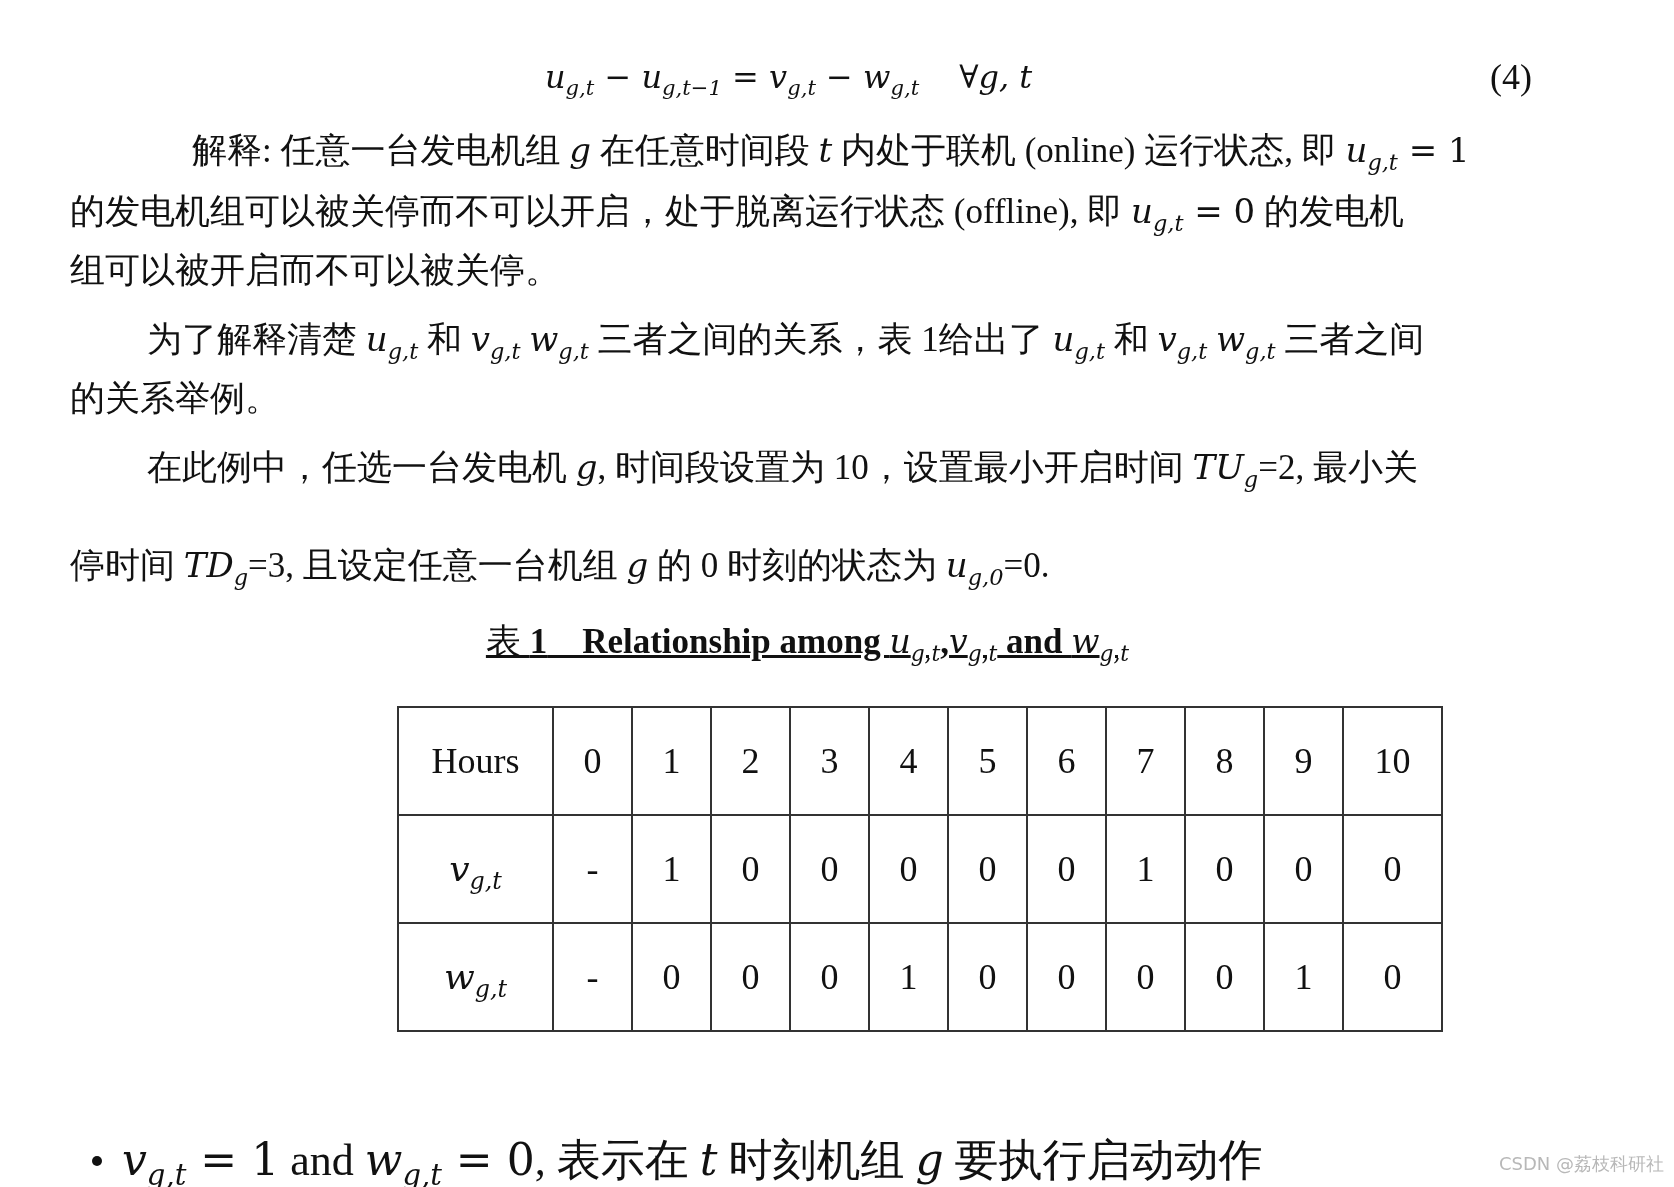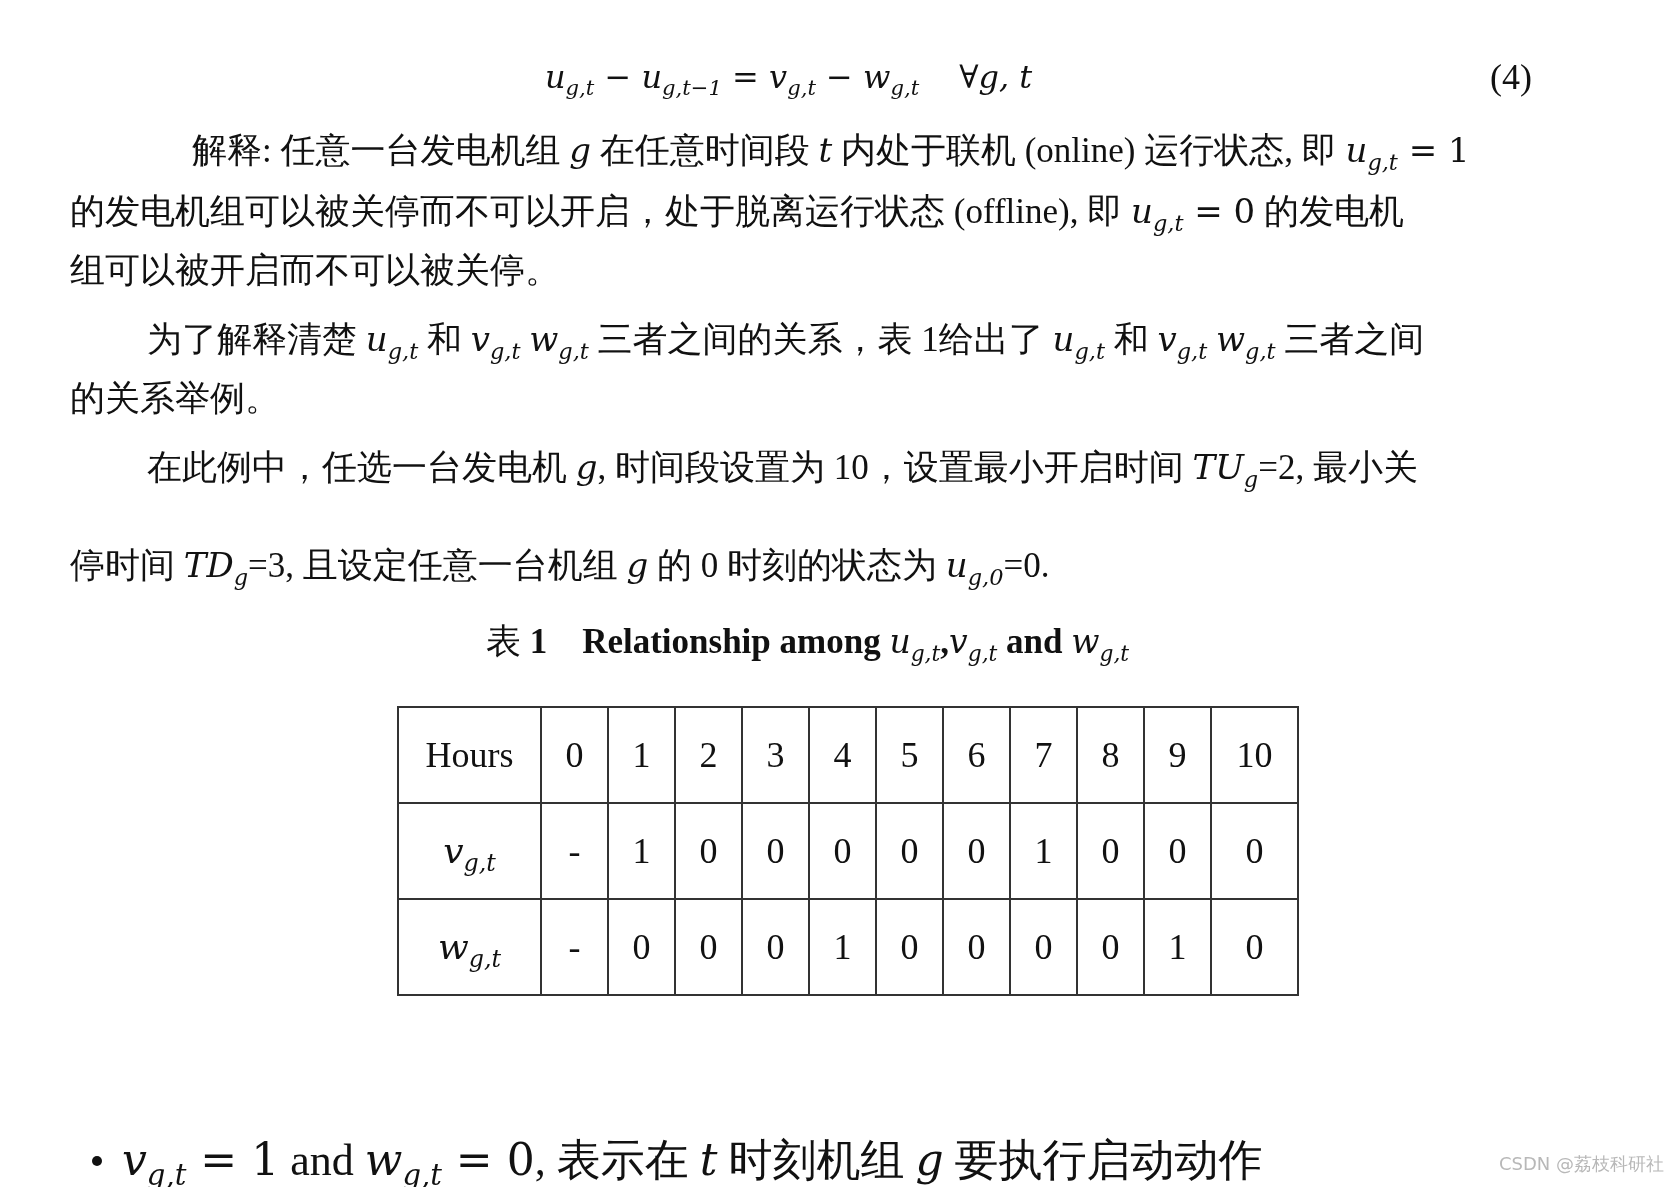--- a/index.html
+++ b/index.html
@@ -66,37 +66,38 @@
     
     .caption {
       position: absolute;
       left: 0;
       width: 1615px;
       top: 617px;
       text-align: center;
       font-size: 35px;
       line-height: 50px;
       white-space: nowrap;
+      text-decoration: underline;
     }
     .caption .bold { font-weight: bold; font-family: "Liberation Serif", serif; }
     .caption .math { font-size: 33px; }
 
     
     .data-table {
       position: absolute;
       left: 397px;
       top: 706px;
       border-collapse: collapse;
       font-family: "Liberation Serif", serif;
       font-size: 36px;
     }
     .data-table td {
       border: 2px solid #333333;
       height: 86px;
-      padding: 4px;
+      padding: 10px;
       text-align: center;
       vertical-align: middle;
       width: 57px;
     }
     .data-table td.row-head {
       width: 133px;
     }
     .data-table td.last-col {
       width: 77px;
     }

